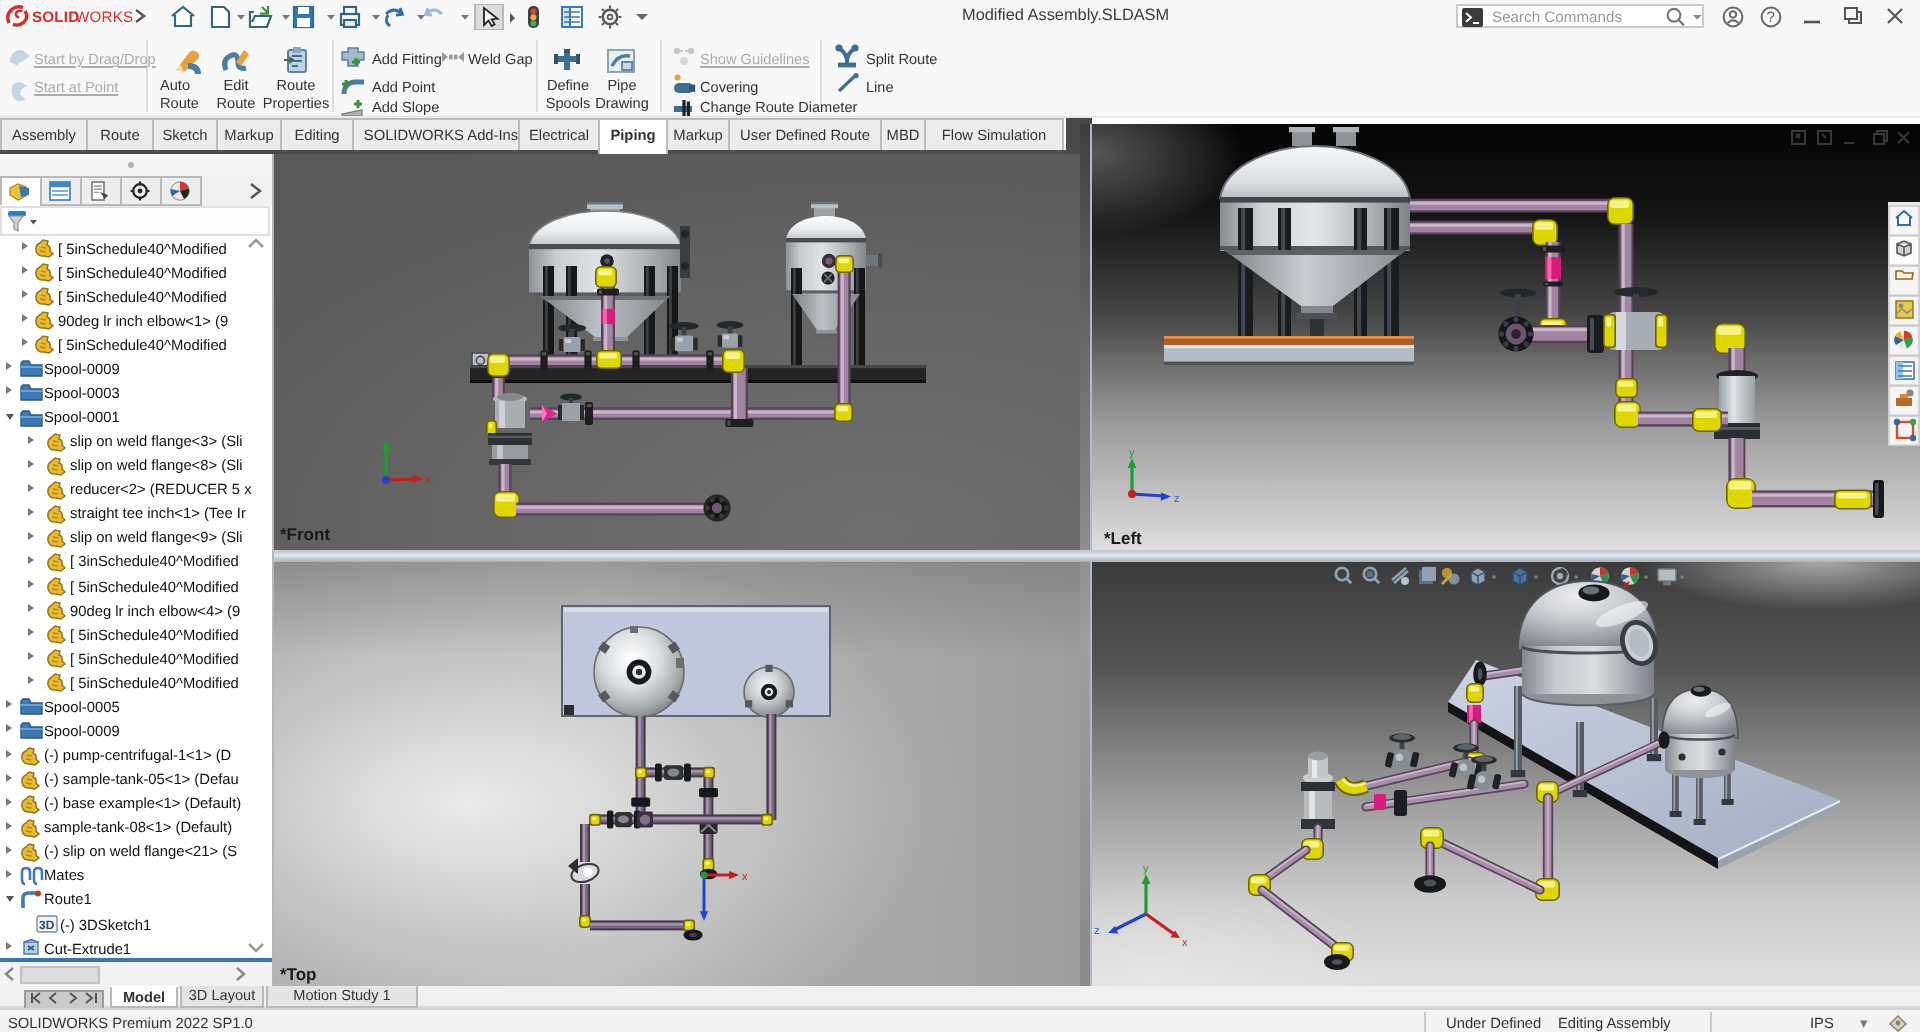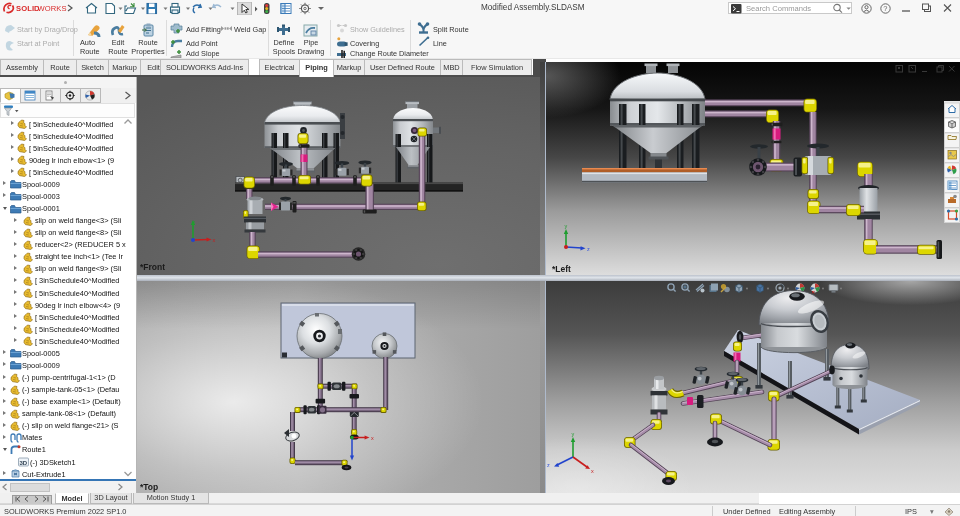--- a/index.html
+++ b/index.html
@@ -6,37 +6,37 @@
   body{width:960px;height:516px;overflow:hidden;font-family:"Liberation Sans",sans-serif;background:#fff;position:relative;}
   .abs{position:absolute;}
   
   #titlebar{left:0;top:0;width:960px;height:16px;background:#f7f7f7;}
   #title{left:481px;top:3px;font-size:8.2px;color:#3a3a3a;}
   #searchbox{left:728px;top:2px;width:124px;height:12px;background:#fff;border:1px solid #c9c9c9;box-sizing:border-box;}
   
   #ribbon{left:0;top:16px;width:960px;height:42px;background:#f7f7f7;}
   .rsep{position:absolute;top:4px;width:1px;height:36px;background:#dcdcdc;}
   .rtxt{position:absolute;font-size:7.3px;color:#333;white-space:nowrap;}
-  .rtxtd{position:absolute;font-size:7.3px;color:#acacac;white-space:nowrap;}
+  .rtxtd{position:absolute;font-size:7.3px;color:#acacac;white-space:nowrap;text-decoration:underline;}
   
   #tabstrip{left:0;top:58px;width:960px;height:19px;background:#fff;}
   .ctab{position:absolute;top:1px;height:16px;background:#ececec;border:1px solid #bbb;border-bottom:none;box-sizing:border-box;font-size:7.4px;color:#333;text-align:center;line-height:15px;}
   .ctabactive{background:#fff;font-weight:bold;height:18px;z-index:3;}
   #tabunderline{left:0;top:75px;width:540px;height:2px;background:#4d4d4d;}
   #tabcorner{left:533px;top:59px;width:13px;height:18px;background:#4a4a4a;}
   
   #lpanel{left:0;top:77px;width:137px;height:416px;background:#fff;border-right:1px solid #b5b5b5;box-sizing:border-box;}
   .ptab{position:absolute;top:11px;width:21px;height:15px;background:#ededed;border:1px solid #b9b9b9;box-sizing:border-box;}
   .treerow{position:absolute;left:0;width:134px;height:12px;font-size:7.4px;color:#111;white-space:nowrap;overflow:hidden;}
   .tarrow{position:absolute;top:3px;width:0;height:0;border-top:2.6px solid transparent;border-bottom:2.6px solid transparent;border-left:3.4px solid #777;}
   .tarrowd{position:absolute;top:4px;width:0;height:0;border-left:2.6px solid transparent;border-right:2.6px solid transparent;border-top:3.4px solid #555;}
   .tico{position:absolute;top:1px;}
   .tlabel{position:absolute;top:1.5px;}
   
-  #modeltabs{left:0;top:493px;width:759px;height:11px;background:#f0f0f0;border-bottom:1px solid #d9d9d9;box-sizing:border-box;}
+  #modeltabs{left:0;top:493px;width:960px;height:11px;background:#f0f0f0;border-bottom:1px solid #d9d9d9;box-sizing:border-box;}
   .mtab{position:absolute;top:0;height:11px;font-size:7.3px;color:#333;text-align:center;border:1px solid #b9b9b9;border-top:none;box-sizing:border-box;background:#e4e4e4;line-height:10px;}
   #statusbar{left:0;top:504px;width:960px;height:12px;background:#f3f3f3;border-top:1px solid #d2d2d2;box-sizing:border-box;font-size:7.4px;color:#333;}
   .stxt{position:absolute;top:2px;white-space:nowrap;}
   
   #vpTL{left:137px;top:77px;width:403px;height:198px;}
   #vpTR{left:546px;top:62px;width:414px;height:213px;}
   #vpBL{left:137px;top:281px;width:403px;height:212px;}
   #vpBR{left:546px;top:281px;width:414px;height:212px;}
   #vsplit{left:540px;top:62px;width:6px;height:431px;background:linear-gradient(180deg,#3f3f3f,#707070 30%,#9e9e9e 60%,#8a8a8a);border-right:1px solid #aebacc;box-sizing:border-box;}
   #hsplit{left:137px;top:275px;width:823px;height:6px;background:linear-gradient(180deg,#bcc2cc,#dfe4ea 45%,#aab0ba);}
@@ -244,21 +244,21 @@
 </svg>
 <div class="rtxt" style="left:433px;top:39px">Line</div>
 
 <div class="abs" id="tabstrip"></div>
 <div class="abs" style="top:58px;left:0;width:960px;height:1px;background:#e8e8e8"></div>
 <div class="ctab" style="left:0px;top:59px;width:44px">Assembly</div>
 <div class="ctab" style="left:43px;top:59px;width:34px">Route</div>
 <div class="ctab" style="left:76px;top:59px;width:33px">Sketch</div>
 <div class="ctab" style="left:108px;top:59px;width:33px">Markup</div>
 <div class="ctab" style="left:140px;top:59px;width:37px">Editing</div>
-<div class="ctab" style="left:160px;top:59px;width:89px">SOLIDWORKS Add-Ins</div>
+<div class="ctab" style="left:176px;top:59px;width:89px">SOLIDWORKS Add-Ins</div>
 <div class="ctab" style="left:259px;top:59px;width:41px">Electrical</div>
 <div class="ctab ctabactive" style="left:299px;top:59px;width:35px">Piping</div>
 <div class="ctab" style="left:333px;top:59px;width:32px">Markup</div>
 <div class="ctab" style="left:364px;top:59px;width:77px">User Defined Route</div>
 <div class="ctab" style="left:440px;top:59px;width:23px">MBD</div>
 <div class="ctab" style="left:462px;top:59px;width:70px">Flow Simulation</div>
 <div class="abs" id="tabunderline"></div>
 <div class="abs" id="tabcorner"></div>
 
 <div class="abs" id="vpTR">

